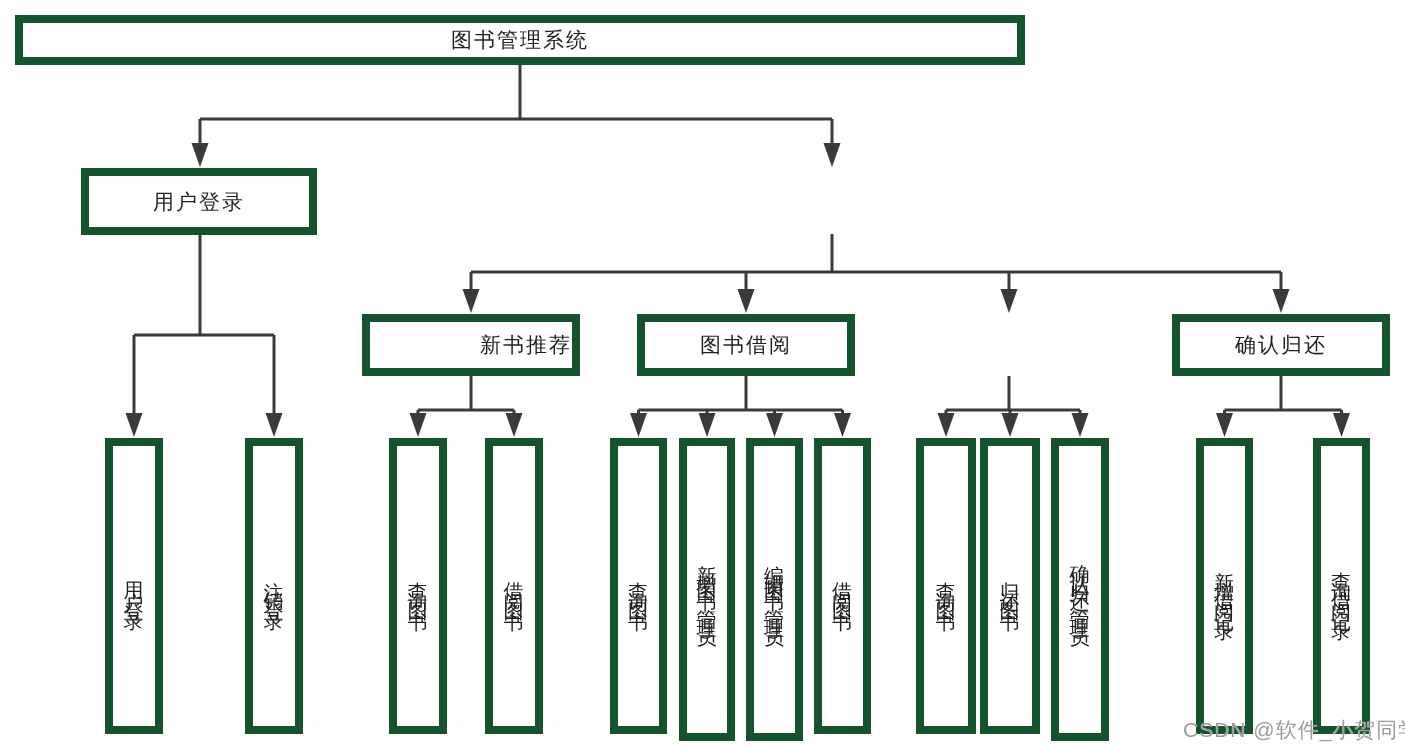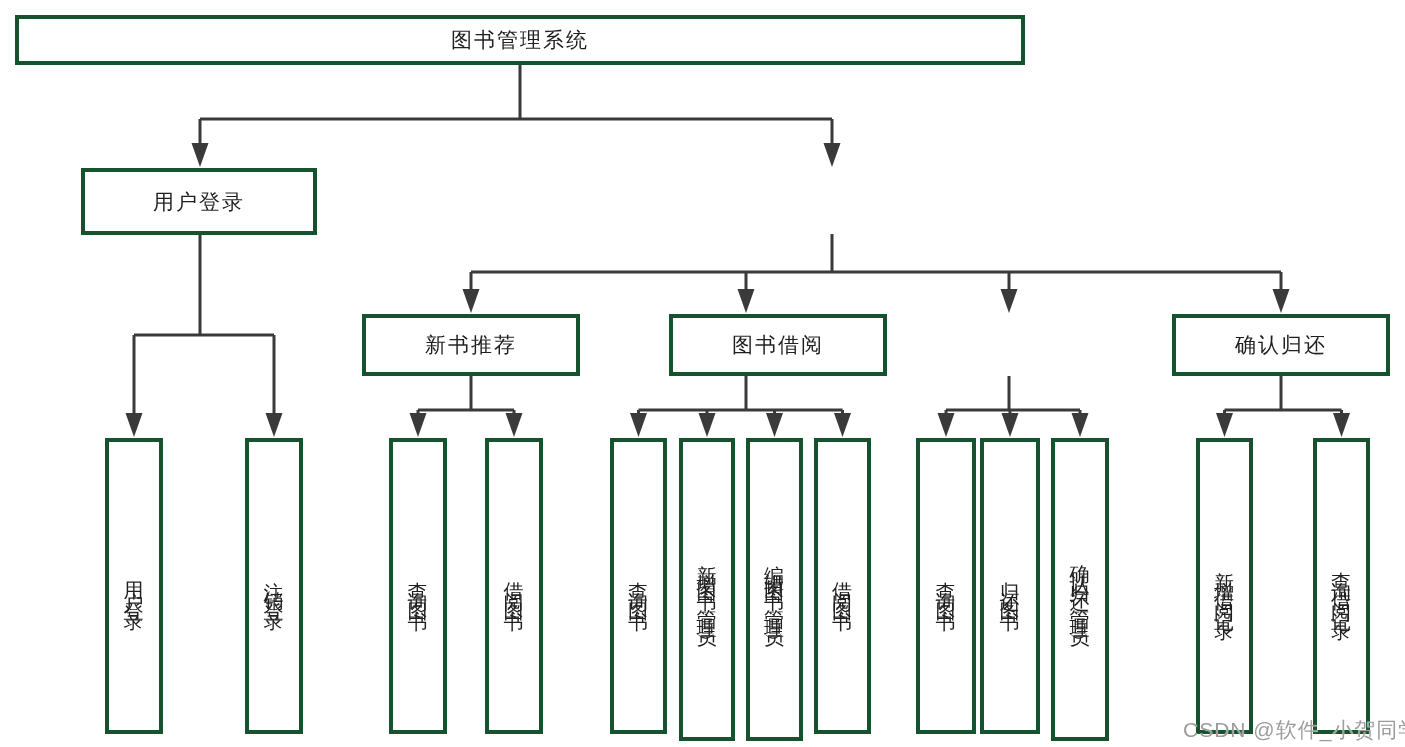--- a/index.html
+++ b/index.html
@@ -2,21 +2,21 @@
 <html><head>
 <meta charset="utf-8">
 <style>
   html,body{margin:0;padding:0;background:#ffffff;}
   .canvas{
     position:relative;width:1405px;height:747px;background:#ffffff;
     font-family:"Liberation Sans",sans-serif;overflow:hidden;
   }
   .connectors{position:absolute;left:0;top:0;}
   .node{
-    position:absolute;background:#ffffff;border:4px solid #14532d;
+    position:absolute;background:#ffffff;border:8px solid #14532d;
     box-sizing:border-box;display:flex;align-items:center;justify-content:center;
     color:#1f1f1f;
   }
   .h-node{font-size:21px;letter-spacing:2px;white-space:nowrap;}
   .v-label{
     writing-mode:vertical-rl;text-orientation:mixed;
     font-size:20px;line-height:1;letter-spacing:10px;color:#1f1f1f;
   }
   .v-label.tight{letter-spacing:9px;}
   .watermark{
@@ -97,24 +97,24 @@
   </svg>
 
   <div class="node h-node" style="left:15px;top:15px;width:1010px;height:50px;">
     <span>图书管理系统</span>
   </div>
 
   <div class="node h-node" style="left:81px;top:168px;width:236px;height:67px;">
     <span>用户登录</span>
   </div>
 
-  <div class="node h-node" style="left:362px;top:314px;width:218px;height:62px;">
+  <div class="node h-node" style="left:362px;top:314px;width:218px;height:62px;justify-content:flex-end;">
     <span>新书推荐</span>
   </div>
-  <div class="node h-node" style="left:637px;top:314px;width:218px;height:62px;margin-left:32px;">
+  <div class="node h-node" style="left:637px;top:314px;width:218px;height:62px;">
     <span>图书借阅</span>
   </div>
   <div class="node h-node" style="left:1172px;top:314px;width:218px;height:62px;">
     <span>确认归还</span>
   </div>
 
   <div class="node" style="left:105px;top:438px;width:58px;height:296px;">
     <span class="v-label">用户登录</span>
   </div>
   <div class="node" style="left:245px;top:438px;width:58px;height:296px;">

